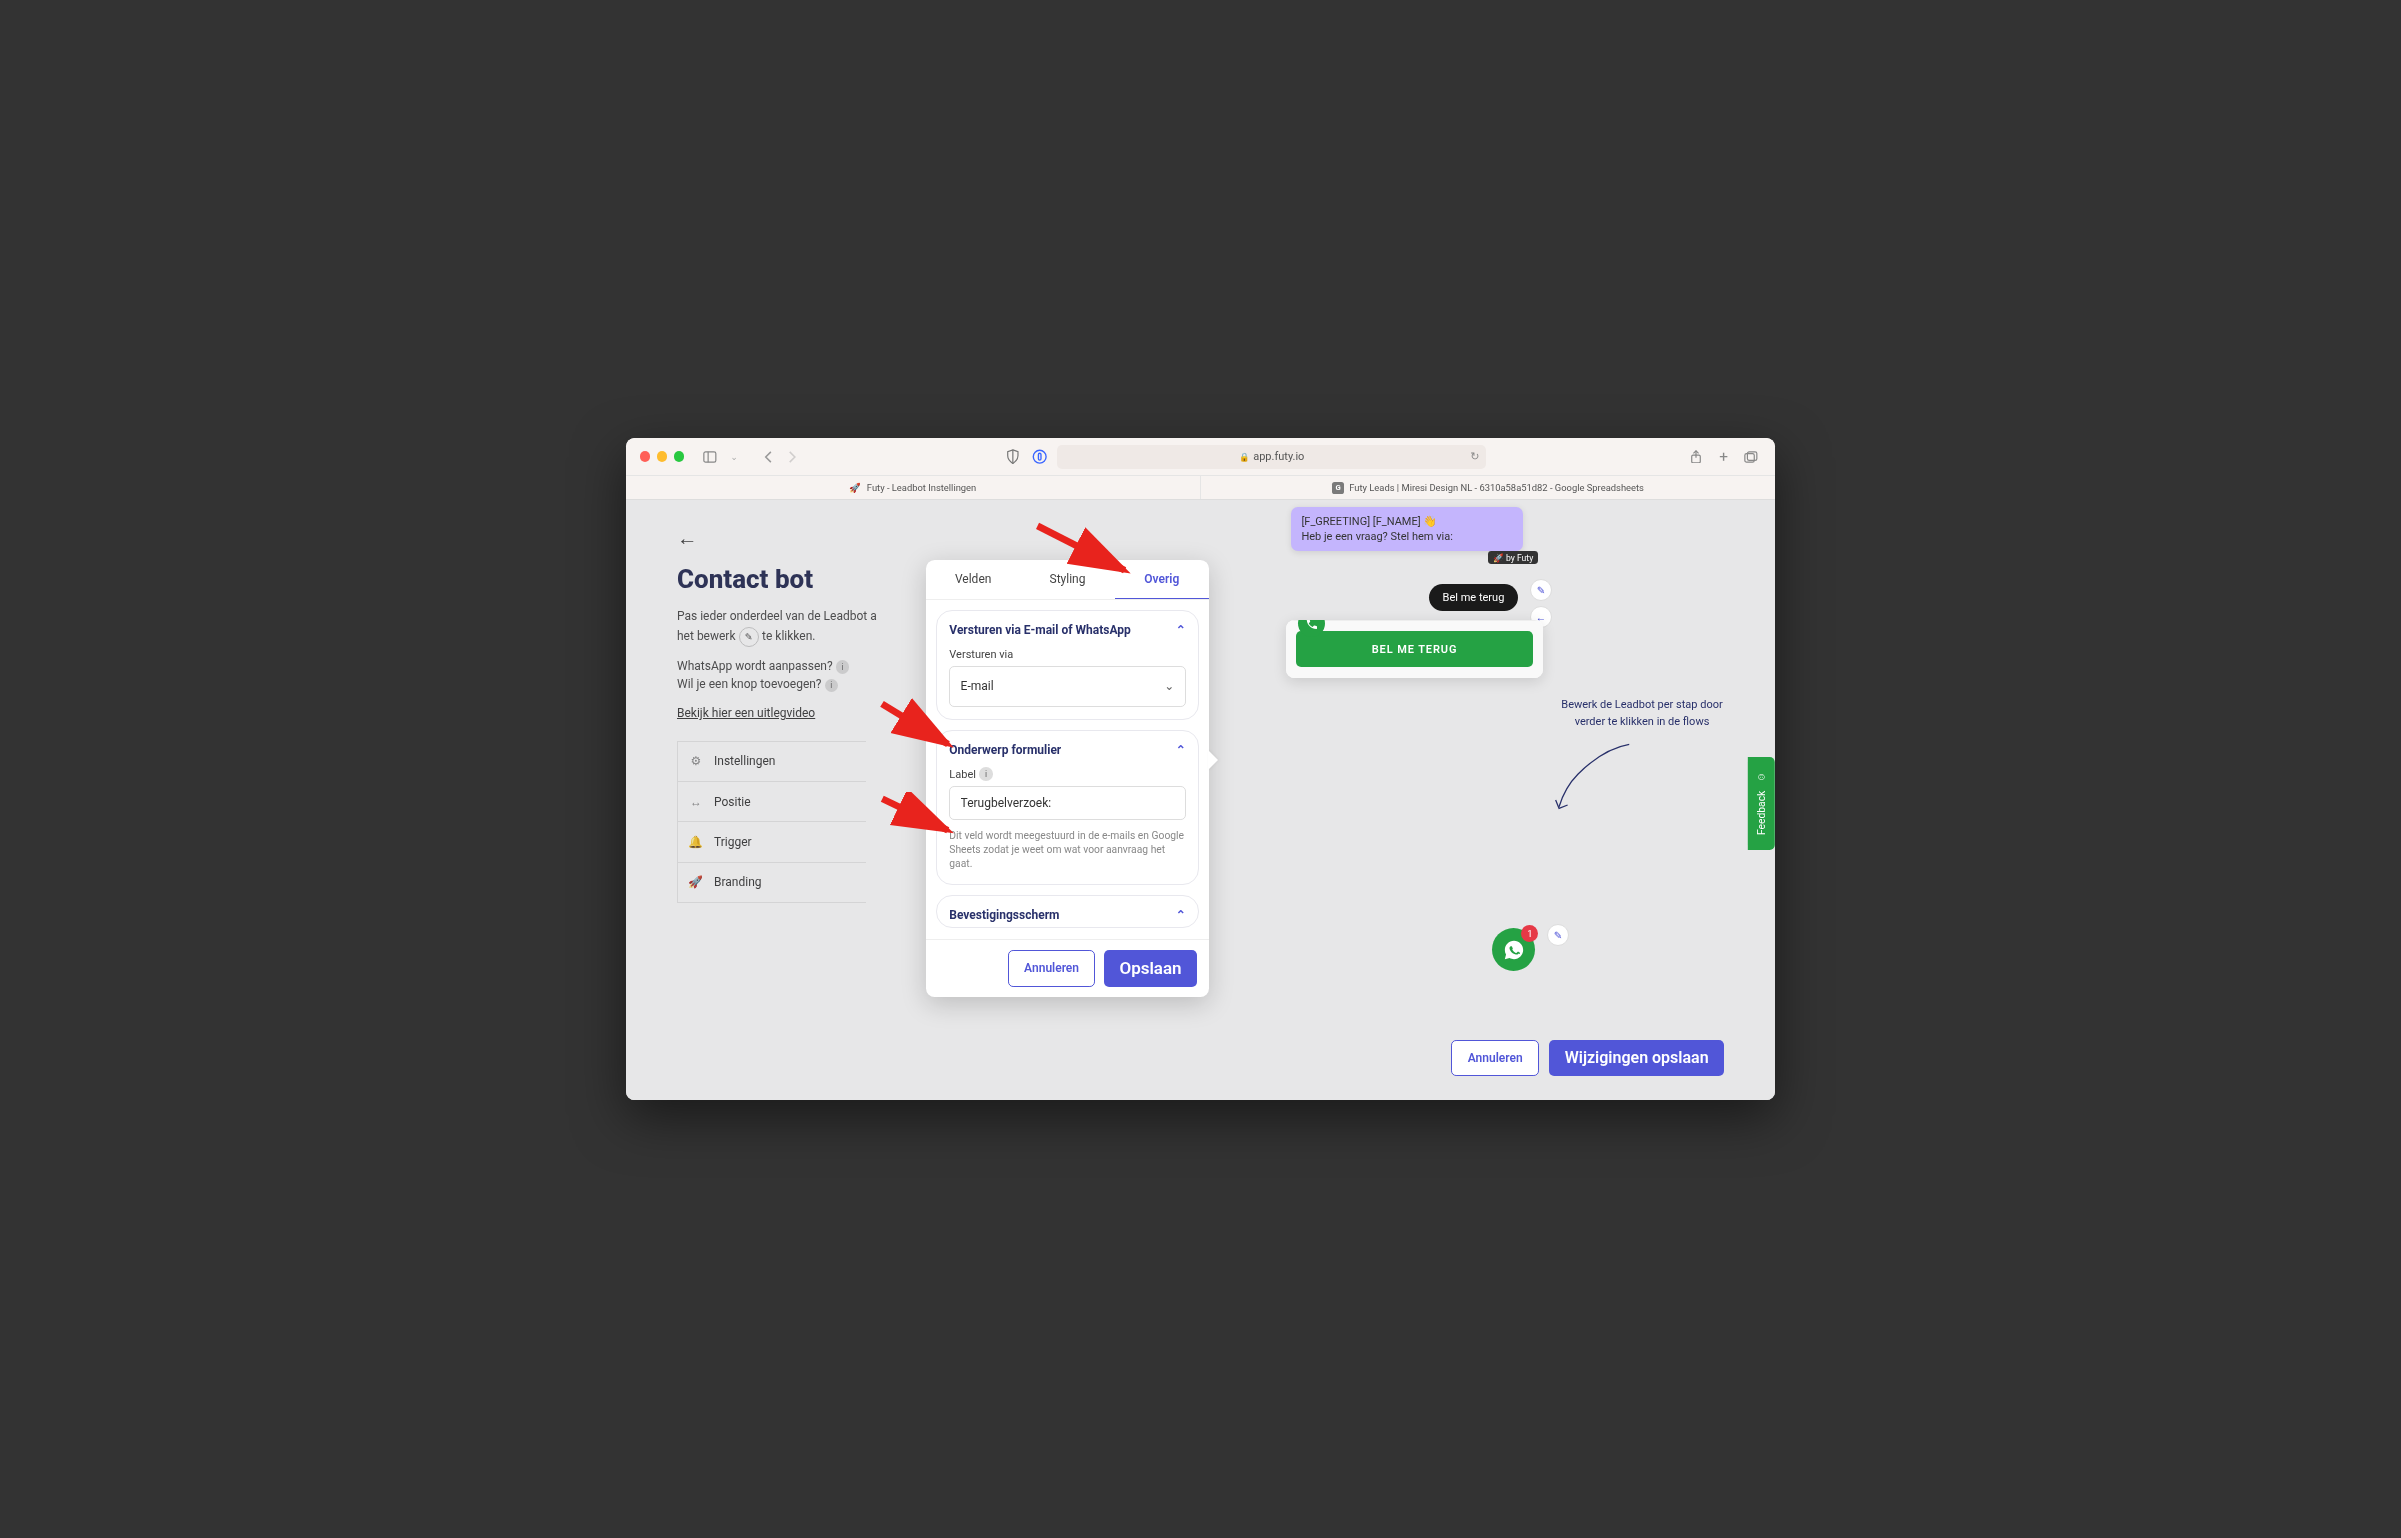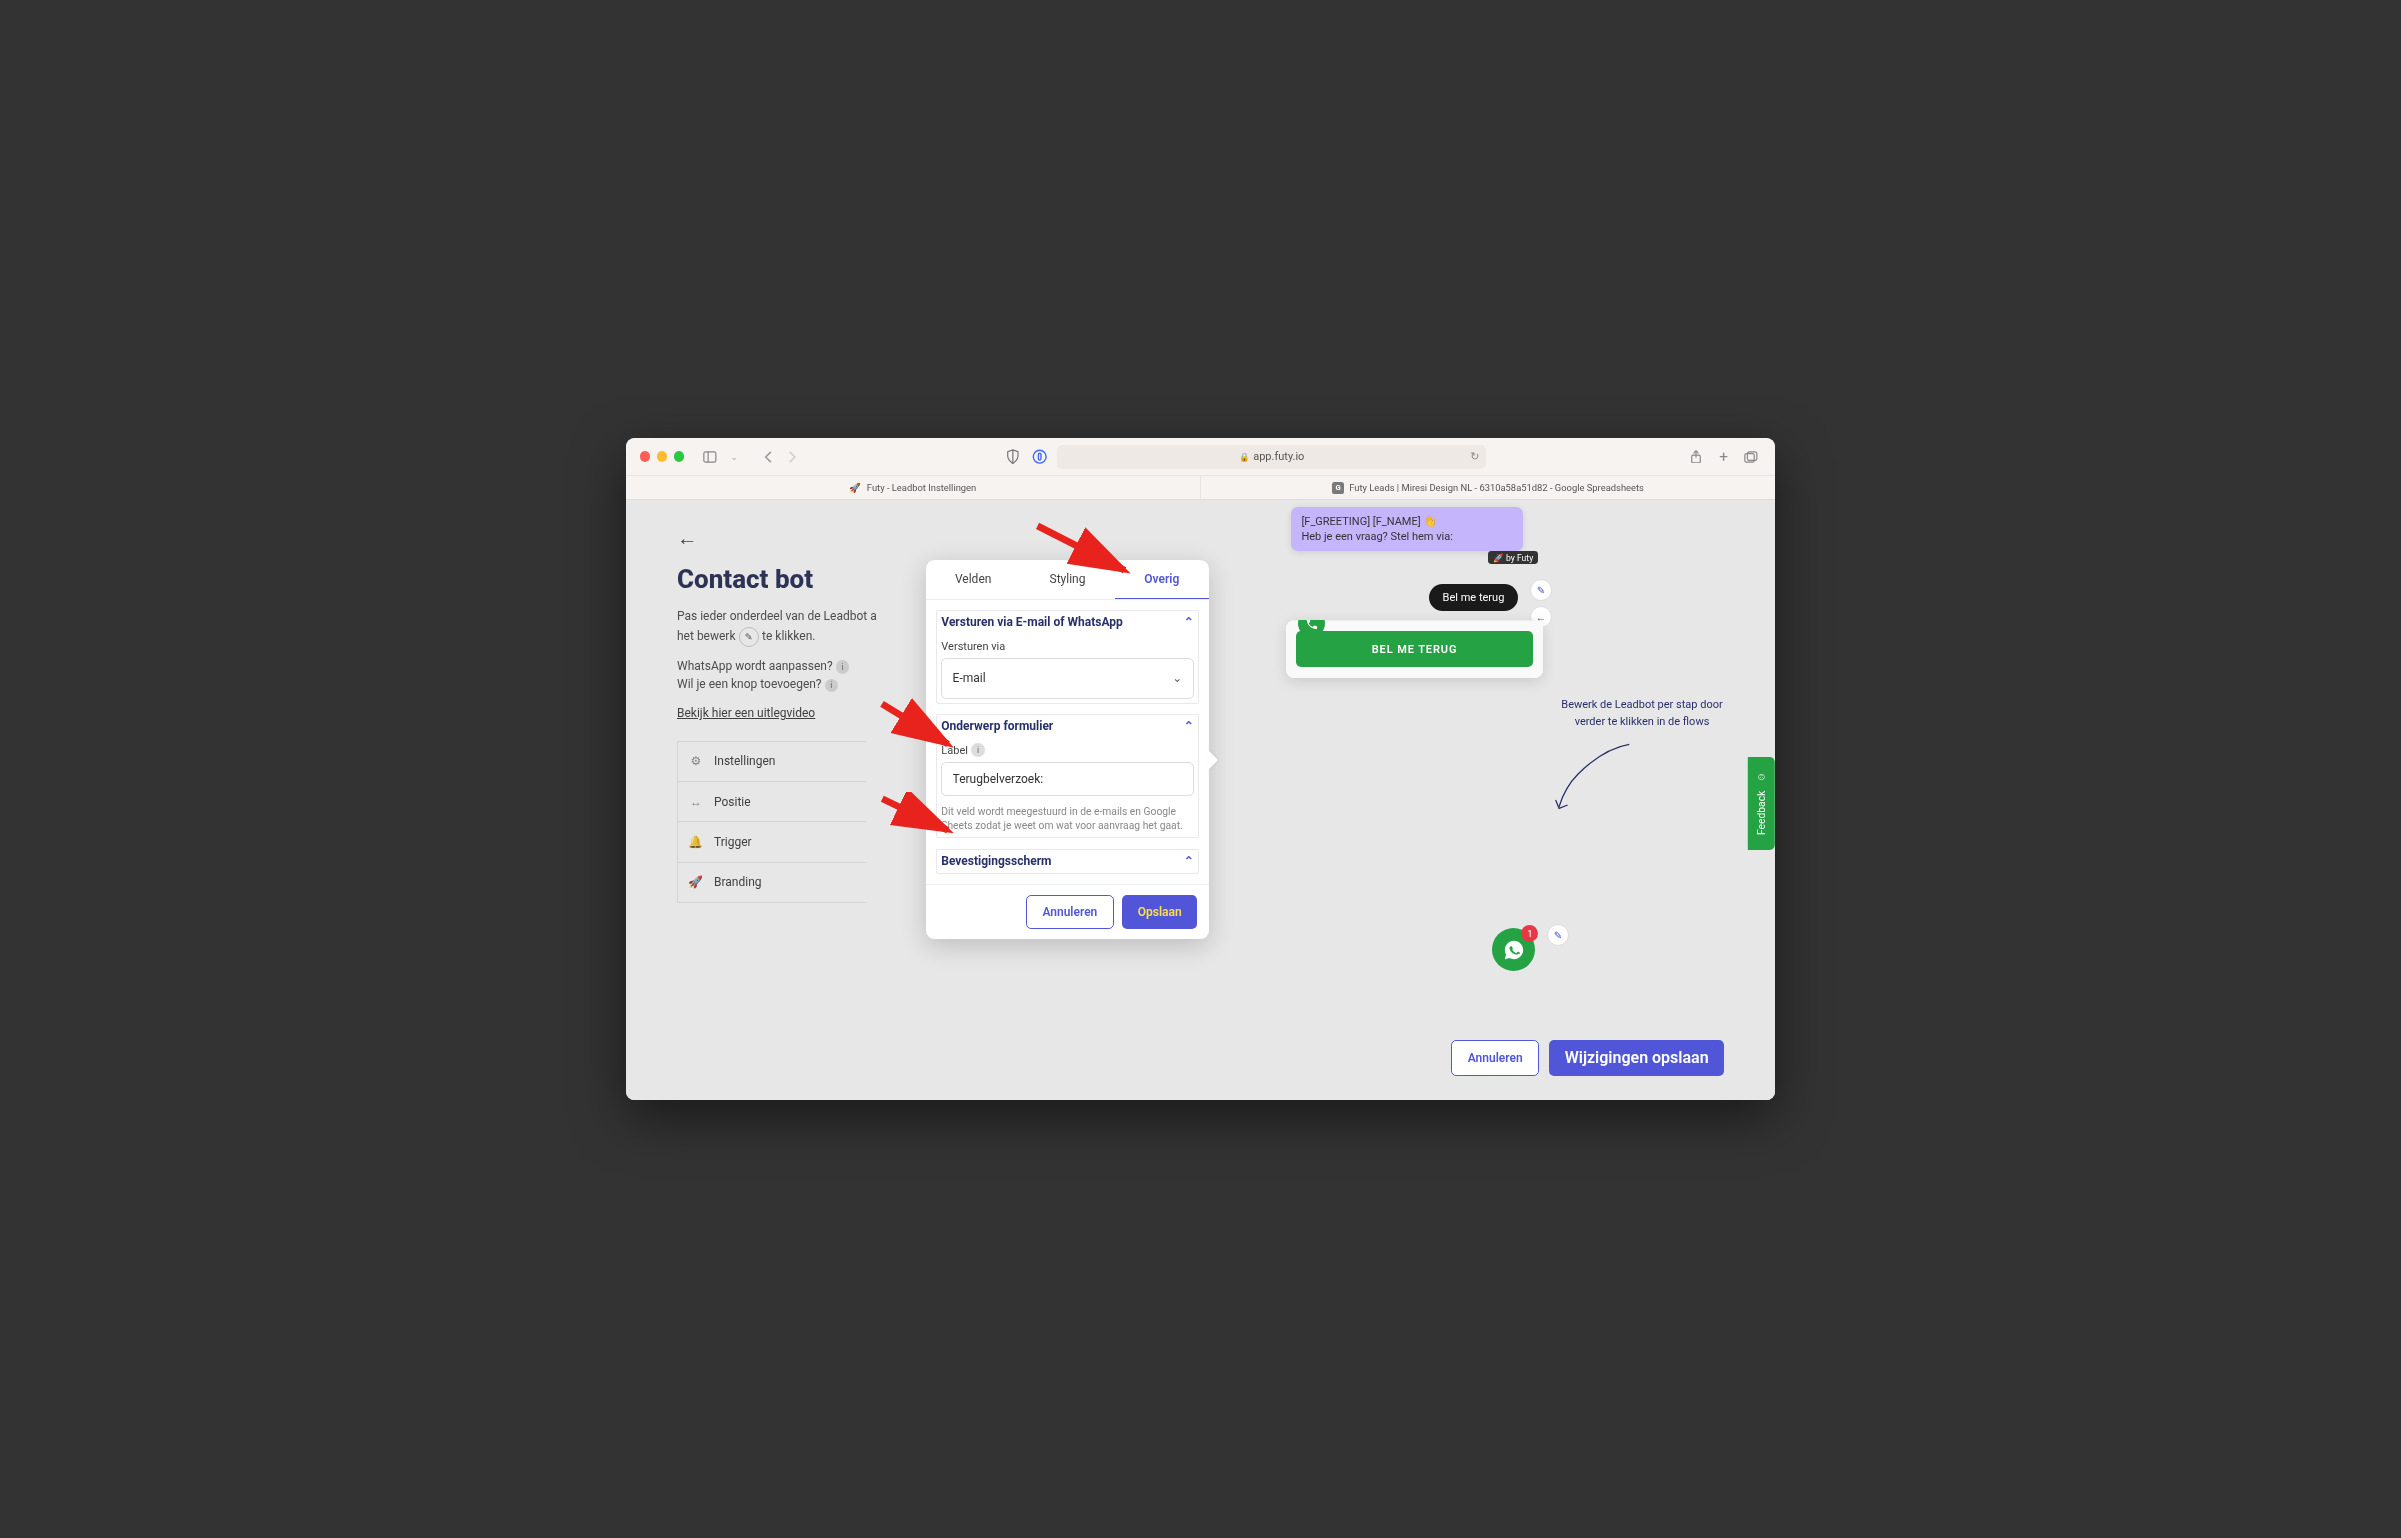--- a/index.html
+++ b/index.html
@@ -43,30 +43,30 @@
 .vid-link { text-decoration: underline; color: #333; font-size: 12px; display: inline-block; margin-top: 10.3px; margin-bottom: 20.6px; }
 .nav-list { border-top: 0.9px solid #e8e8e8; width: 189px; }
 .nav-item { display: flex; align-items: center; gap: 10.3px; padding: 12px 10.3px; border: 0.9px solid #e8e8e8; border-top: none; border-right: none; font-size: 12px; color: #333; }
 .nav-icon { width: 15.4px; height: 15.4px; color: #888; display: flex; align-items: center; justify-content: center; }
 
 
 .modal { position: absolute; left: 300px; top: 60px; width: 283px; background: #fff; border-radius: 8.6px; box-shadow: 0 6.9px 26px rgba(0,0,0,0.18); z-index: 10; }
 .mtabs { display: flex; border-bottom: 0.9px solid #eee; }
 .mtab { flex: 1; text-align: center; padding: 12px 0; font-size: 12px; color: #444; cursor: pointer; }
 .mtab.active { color: #5156d8; border-bottom: 1.7px solid #5156d8; font-weight: 600; }
-.msection { margin: 10.3px; border: 0.9px solid #e8e8ee; border-radius: 2px; padding: 4px; }
+.msection { margin: 10.3px; border: 0.9px solid #e8e8ee; border-radius: 16px; padding: 12px; }
 .mhead { display: flex; justify-content: space-between; align-items: center; font-size: 12px; font-weight: 700; color: #28306a; margin-bottom: 10.3px; }
 .chev-up { color: #5156d8; font-weight: bold; }
 .mlabel { font-size: 11px; color: #444; margin-bottom: 5.1px; display: flex; align-items: center; gap: 3.4px; }
 .mselect { width: 100%; height: 41px; border: 0.9px solid #ddd; border-radius: 5.1px; padding: 0 10.3px; font-size: 12px; color: #333; display: flex; align-items: center; justify-content: space-between; }
 .minput { width: 100%; height: 34px; border: 0.9px solid #ddd; border-radius: 5.1px; padding: 0 10.3px; font-size: 12px; color: #333; }
 .mhint { font-size: 10.3px; color: #888; margin-top: 8.6px; line-height: 1.4; }
 .mfooter { display: flex; justify-content: flex-end; gap: 8.6px; padding: 10.3px 12px; border-top: 0.9px solid #eee; }
 .btn-outline { padding: 8.6px 15.4px; border: 0.9px solid #5156d8; border-radius: 5.1px; background: #fff; color: #5156d8; font-size: 12px; font-weight: 600; }
-.btn-primary { padding: 8.6px 15.4px; border: none; border-radius: 5.1px; background: #5156d8; color: #fde047; font-size: 12px; font-weight: 600; }
+.btn-primary { padding: 8.6px 15.4px; border: none; border-radius: 5.1px; background: #5156d8; color: #ffffff; font-size: 17px; font-weight: 600; }
 .pointer-notch { position: absolute; right: -8.6px; top: 190px; width: 0; height: 0; border-top: 10.3px solid transparent; border-bottom: 10.3px solid transparent; border-left: 10.3px solid #fff; filter: drop-shadow(1.7px 0 1.7px rgba(0,0,0,0.05)); }
 
 
 .chat-preview { position: absolute; right: 223px; top: 0; width: 266px; }
 .chat-bubble-top { background: #c4b5fd; border-radius: 6.9px; padding: 6.9px 10.3px; box-shadow: 0 1.7px 6.9px rgba(0,0,0,0.1); font-size: 11px; color: #333; line-height: 1.4; margin-bottom: 6.9px; position: absolute; top: 6.9px; left: 5.1px; width: 232px; }
 .byfuty { position: absolute; right: 13.7px; top: 51px; background: #333; color: #fff; font-size: 8.6px; padding: 1.7px 5.1px; border-radius: 3.4px; }
 .callback-pill { position: absolute; right: 34px; top: 84px; background: #1a1a1a; color: #fff; padding: 6.9px 13.7px; border-radius: 17px; font-size: 11px; }
 .edit-icons { position: absolute; right: 0px; top: 79px; display: flex; flex-direction: column; gap: 5.1px; }
 .edit-circ { width: 22px; height: 22px; border-radius: 50%; background: #fff; border: 0.9px solid #ddd; display: flex; align-items: center; justify-content: center; font-size: 10.3px; color: #5156d8; }
 

